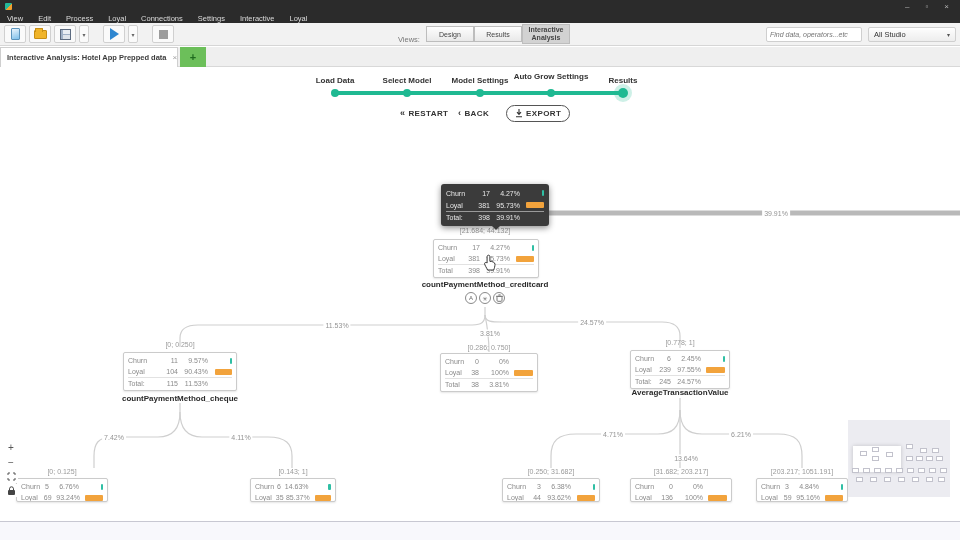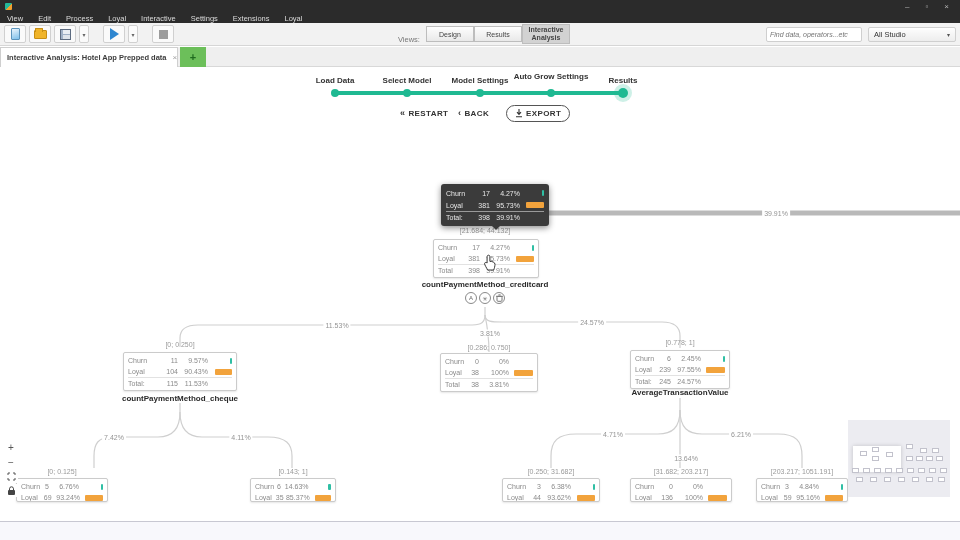--- a/index.html
+++ b/index.html
@@ -113,23 +113,23 @@
       <span>▫</span>
       <span>×</span>
     </div>
   </div>
 
   <div class="menubar" id="menubar">
       <span>View</span>
       <span>Edit</span>
       <span>Process</span>
       <span>Loyal</span>
+      <span>Connections</span>
+      <span>Settings</span>
       <span>Interactive</span>
-      <span>Settings</span>
-      <span>Extensions</span>
       <span>Loyal</span>
     </div>
 
   <div class="toolbar">
     <div class="tbgroup">
       <div class="tbbtn">
           <div class="ic-new"></div>
         </div>
       <div class="tbbtn">
           <div class="ic-open"></div>

